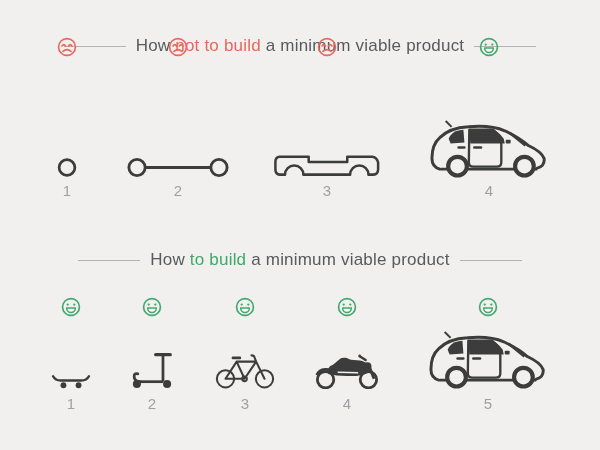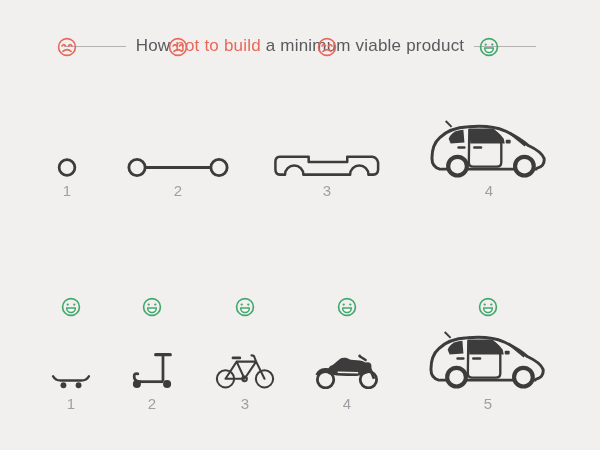--- a/index.html
+++ b/index.html
@@ -131,20 +131,25 @@
           <svg class="dark" width="130" height="61" viewBox="0 0 132 62">
             <use href="#car-shape"></use>
           </svg>
         </div>
       <div class="num-row">4</div>
     </div>
   </div>
 
   <div class="section" id="sec2">
 
+    <div class="title-row">
+      <span class="rule"></span>
+      <span class="title-text"><span>How </span><span class="hl-green">to build</span><span> a minimum viable product</span></span>
+      <span class="rule"></span>
+    </div>
 
     <div class="col" style="left:21px;width:100px">
       <div class="face-row">
           <svg class="happy" width="22" height="22" viewBox="0 0 24 24">
             <use href="#face-happy"></use>
           </svg>
         </div>
       <div class="veh-row">
           <svg class="dark" width="40" height="17" viewBox="0 0 42 18">
         <path d="M2,4.5 Q4.5,9 10,9 H32 Q37.5,9 40,4.5" fill="none" stroke="currentColor" stroke-width="2.6" stroke-linecap="round"></path>

